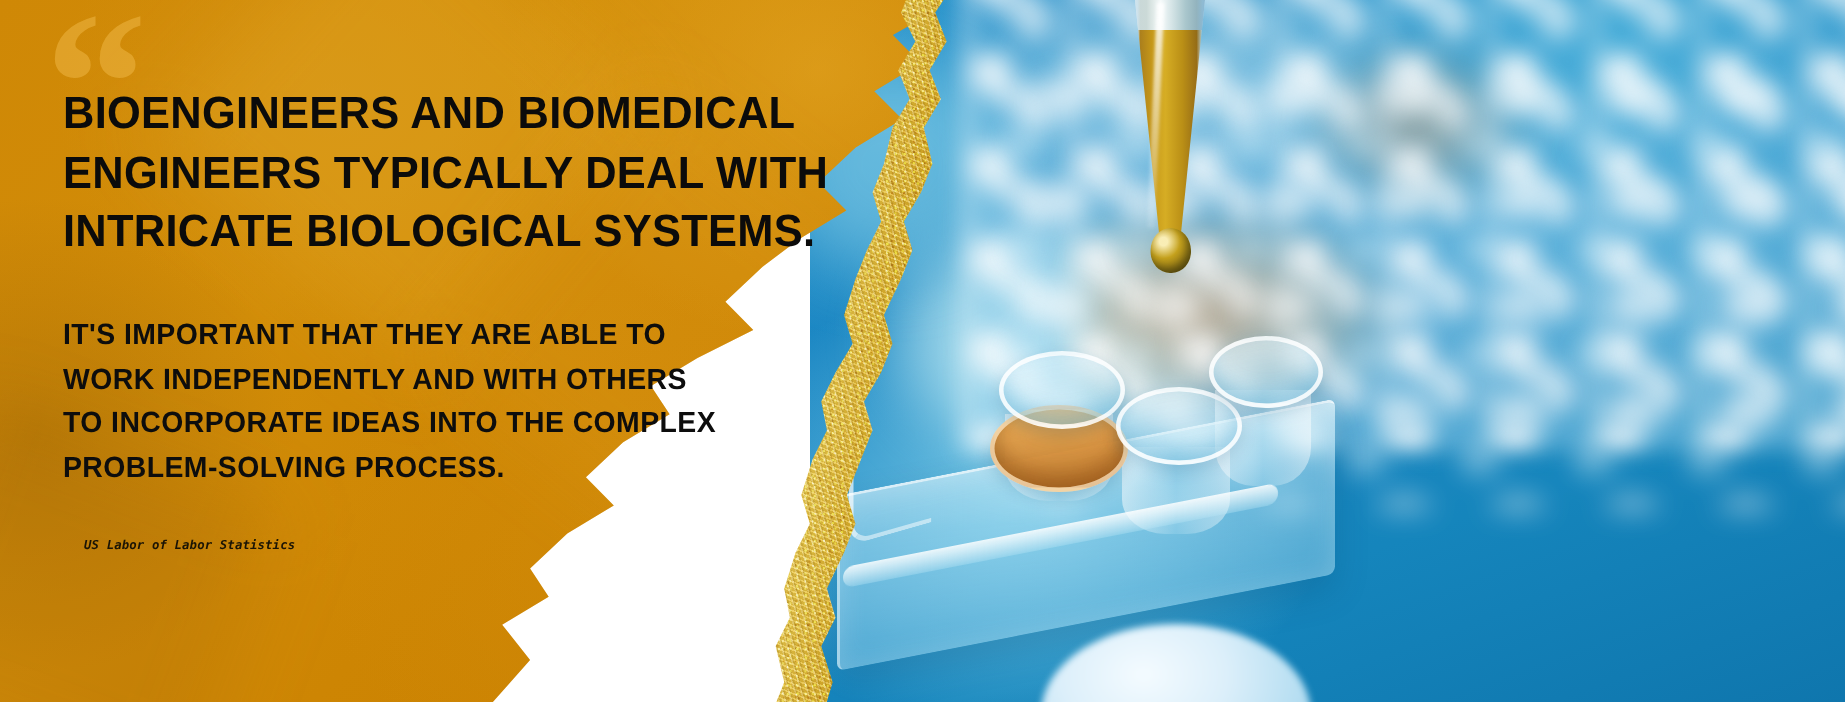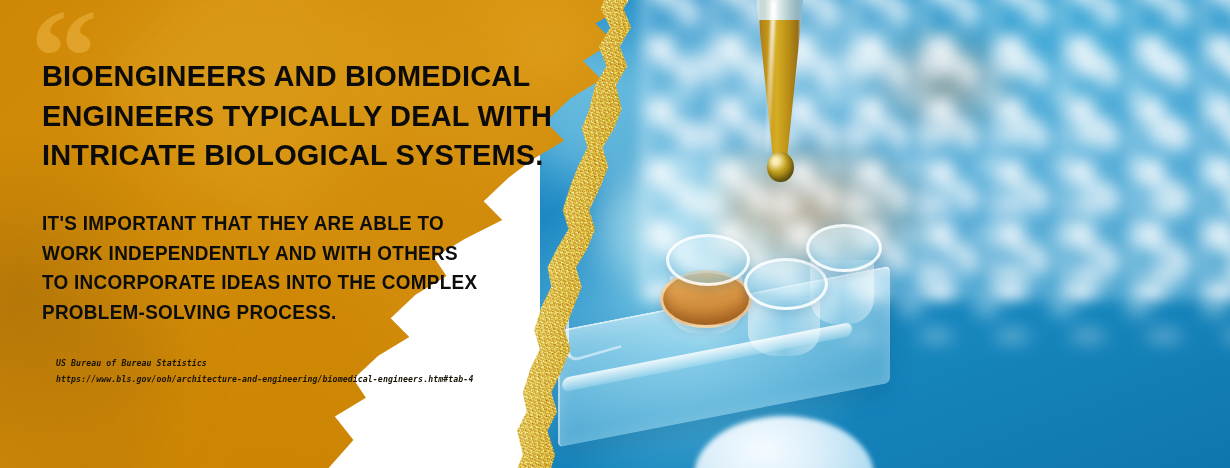--- a/index.html
+++ b/index.html
@@ -385,17 +385,16 @@
     </h1>
     <p class="subhead">
       <span>It's important that they are able to</span>
       <span>work independently and with others</span>
       <span>to incorporate ideas into the complex</span>
       <span>problem-solving process.</span>
     </p>
   </div>
 
   <div class="citation">
-    <span>US Bureau of Bureau Statistics</span>
-    <span>https://www.bls.gov/ooh/architecture-and-engineering/biomedical-engineers.htm#tab-4</span>
+    <span>US Labor of Labor Statistics</span>
   </div>
 
 </div>
 
 </body></html>

